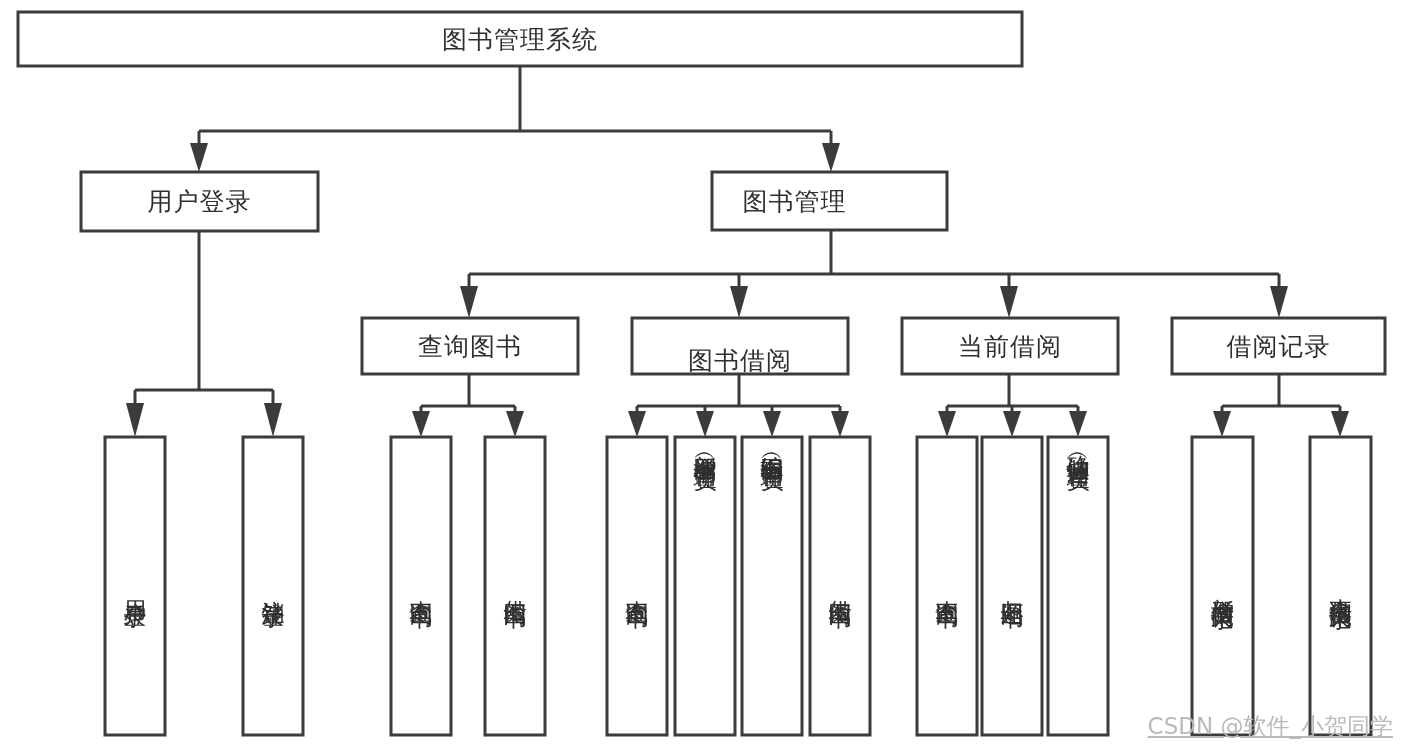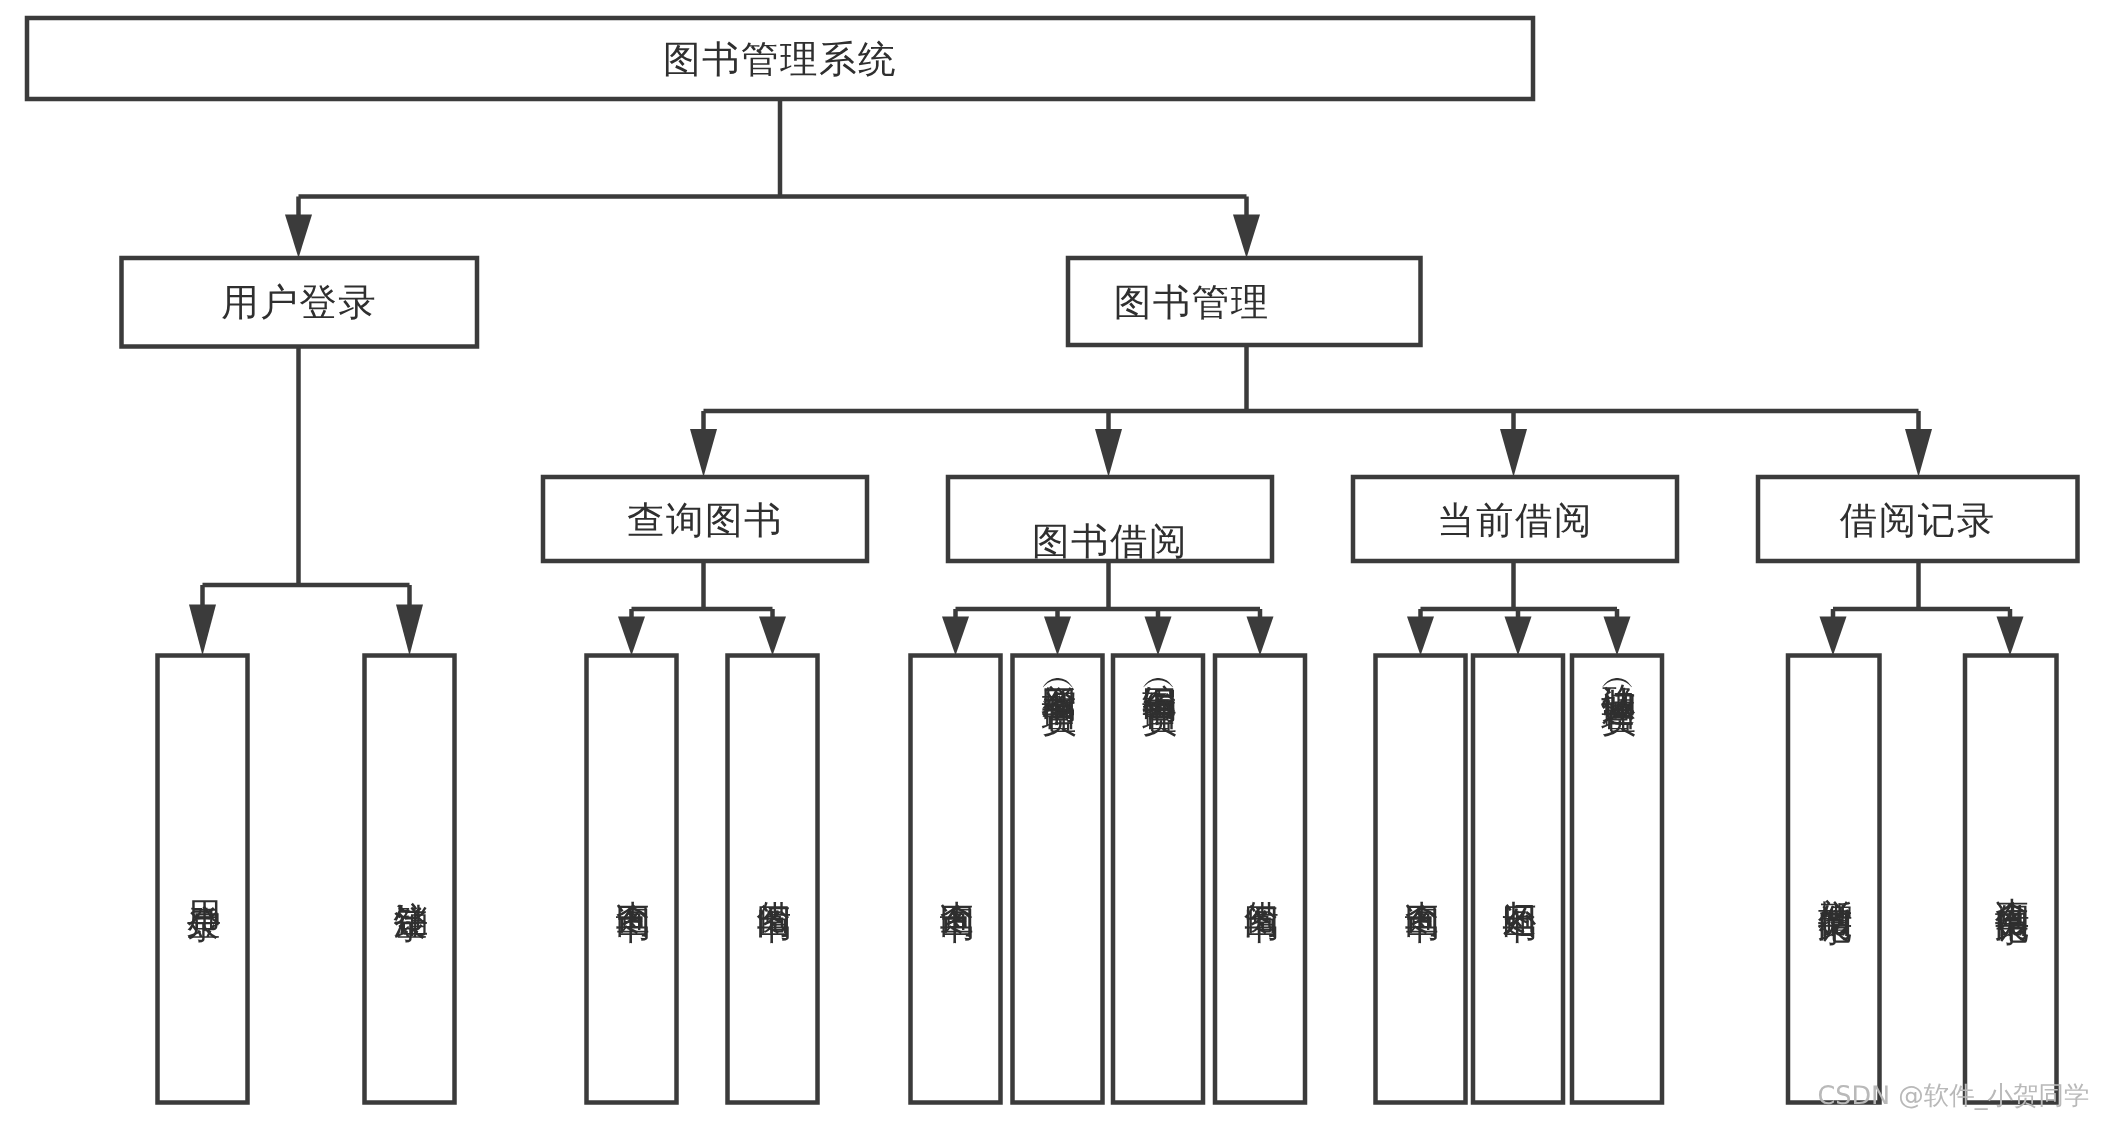--- a/index.html
+++ b/index.html
@@ -74,24 +74,25 @@
     letter-spacing: 1px;
   }
   .hlabel-text.root {
     font-size: 25px;
   }
   .watermark {
     position: absolute;
     right: 12px;
     bottom: 5px;
     font-family: "DejaVu Sans", "Liberation Sans", sans-serif;
-    font-size: 17px;
+    font-size: 23px;
     color: #b9b9b9;
     white-space: nowrap;
     pointer-events: none;
+    text-decoration: underline;
   }
 </style>
 </head>
 <body>
 
 <div id="diagram-root">
 
   <svg class="diagram-canvas" viewBox="0 0 1405 747">
 
     <g>

